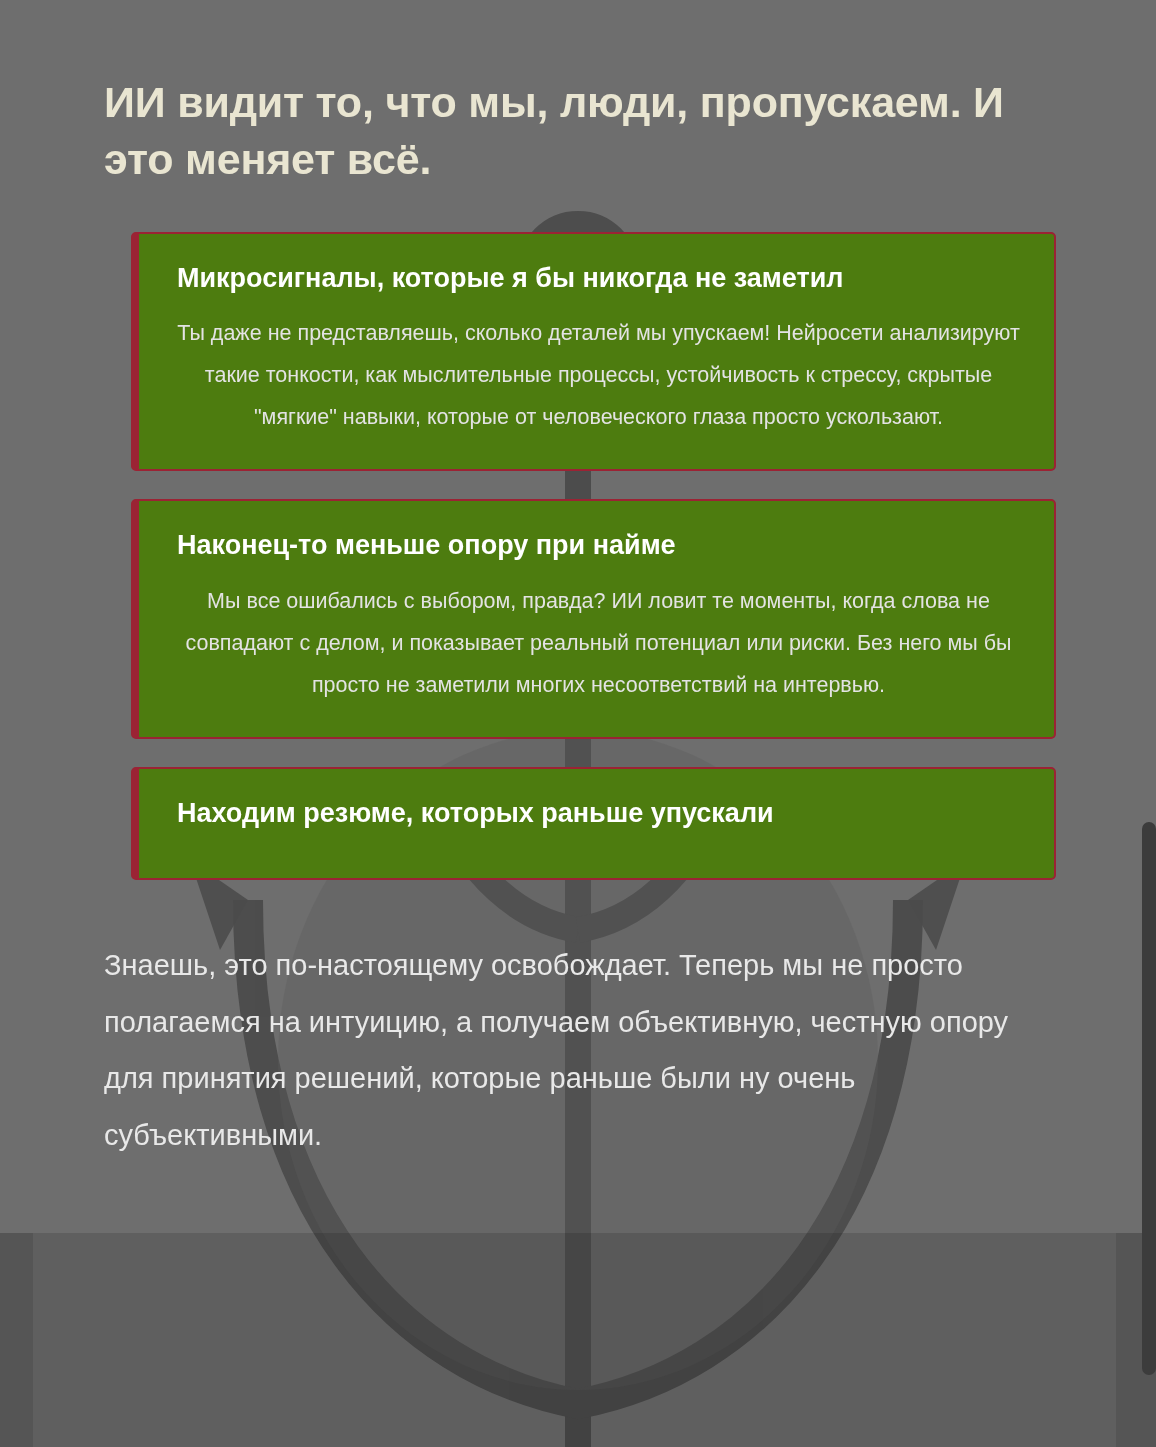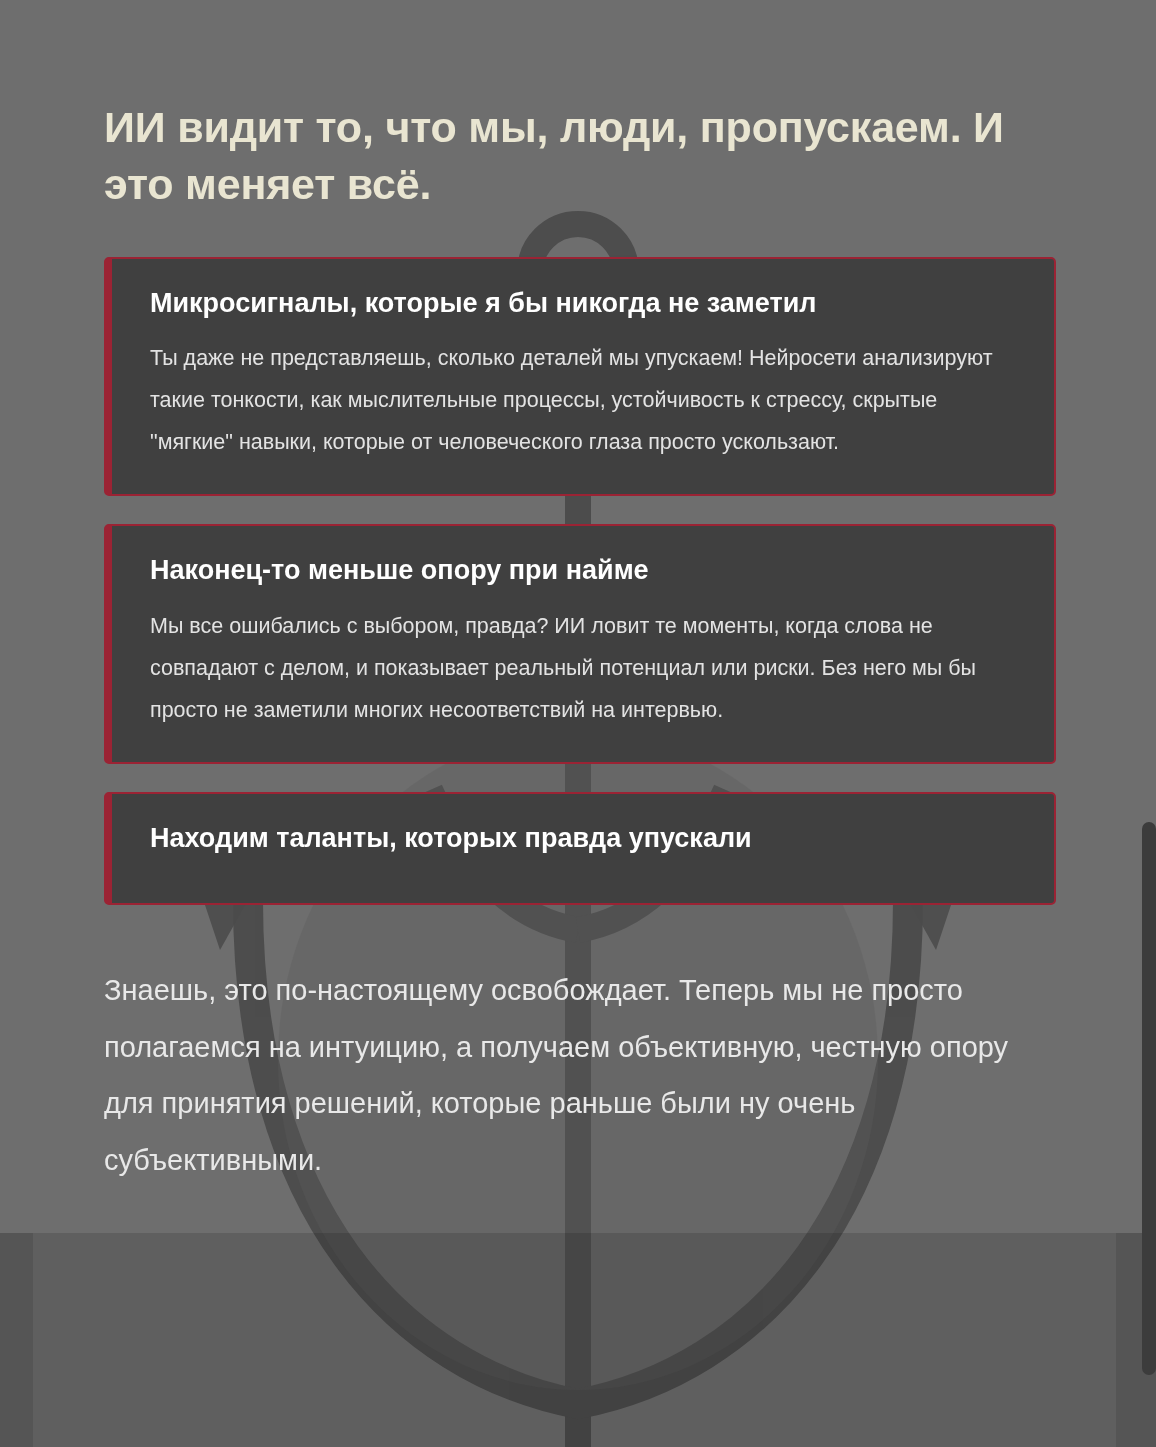--- a/index.html
+++ b/index.html
@@ -62,56 +62,58 @@
   
   #content {
     position: relative;
     z-index: 2;
     padding: 0 100px 0 104px;
     box-sizing: border-box;
   }
 
   #page-title {
     margin: 0;
-    padding-top: 99px;
+    padding-top: 74px;
     font-size: 43px;
     line-height: 1.32;
     font-weight: bold;
     color: #e9e5d1;
     letter-spacing: -0.2px;
     max-width: 900px;
   }
 
   #cards {
     margin-top: 44px;
   }
 
   .card {
-    background: #404040;
+    background: #4d7c0f;
     border: 2px solid #9b2334;
     border-left: 8px solid #9b2334;
     border-radius: 5px;
     padding: 28px 34px 30px 38px;
     margin-bottom: 28px;
     box-sizing: border-box;
+    margin-left: 27px;
   }
 
   .card-title {
     margin: 0 0 18px 0;
     font-size: 27px;
     font-weight: bold;
     color: #ffffff;
     line-height: 1.25;
   }
 
   .card-body {
     margin: 0;
     font-size: 21.5px;
     line-height: 1.95;
     color: #e3e3e3;
+    text-align: center;
   }
 
   #closing-note {
     margin: 0;
     padding-top: 29px;
     font-size: 29px;
     line-height: 1.95;
     color: #e8e8e8;
     max-width: 955px;
   }
@@ -179,21 +181,21 @@
       <h2 class="card-title">Микросигналы, которые я бы никогда не заметил</h2>
       <p class="card-body">Ты даже не представляешь, сколько деталей мы упускаем! Нейросети анализируют такие тонкости, как мыслительные процессы, устойчивость к стрессу, скрытые "мягкие" навыки, которые от человеческого глаза просто ускользают.</p>
     </section>
 
     <section class="card">
       <h2 class="card-title">Наконец-то меньше опору при найме</h2>
       <p class="card-body">Мы все ошибались с выбором, правда? ИИ ловит те моменты, когда слова не совпадают с делом, и показывает реальный потенциал или риски. Без него мы бы просто не заметили многих несоответствий на интервью.</p>
     </section>
 
     <section class="card">
-      <h2 class="card-title">Находим таланты, которых правда упускали</h2>
+      <h2 class="card-title">Находим резюме, которых раньше упускали</h2>
     </section>
 
   </div>
 
   <p id="closing-note">Знаешь, это по-настоящему освобождает. Теперь мы не просто полагаемся на интуицию, а получаем объективную, честную опору для принятия решений, которые раньше были ну очень субъективными.</p>
 
 </div>
 
 <div id="scrollbar-track"></div>
 <div id="scrollbar-thumb"></div>

